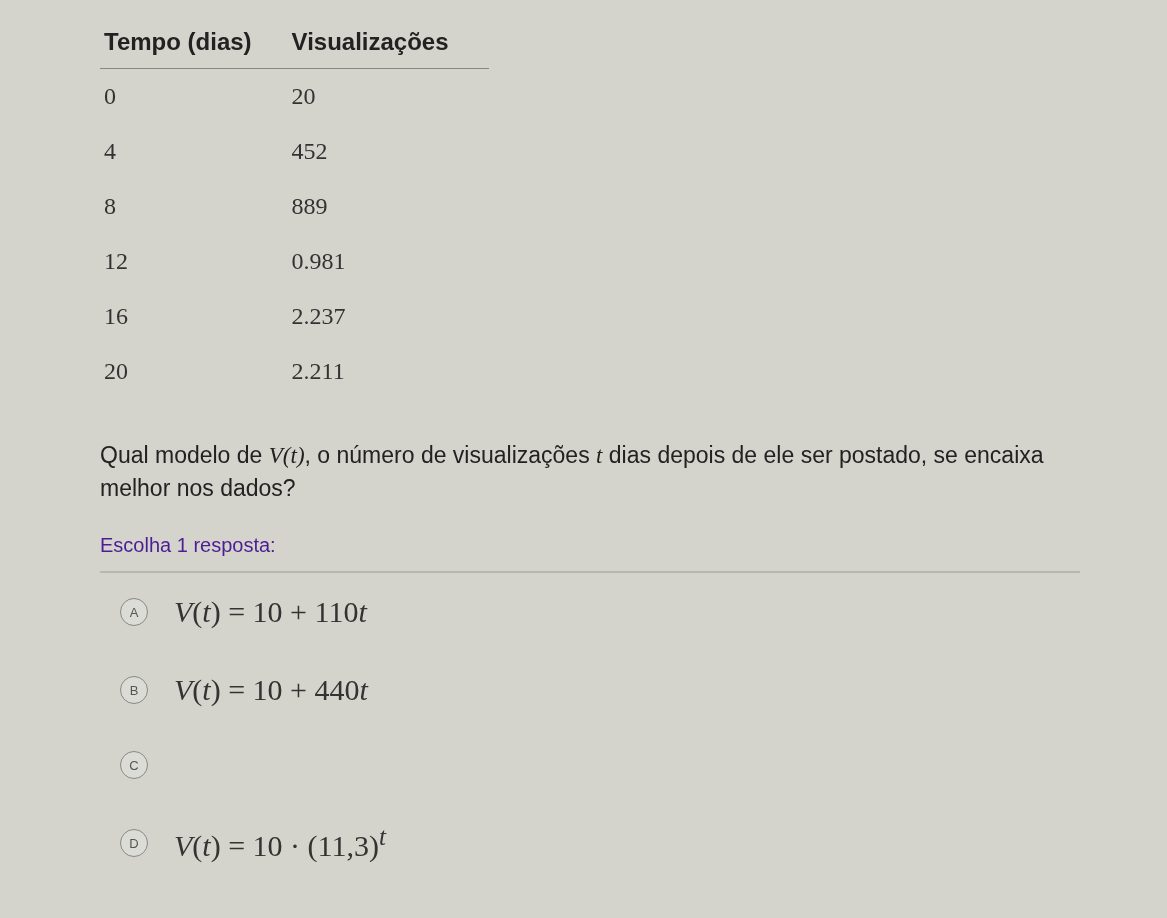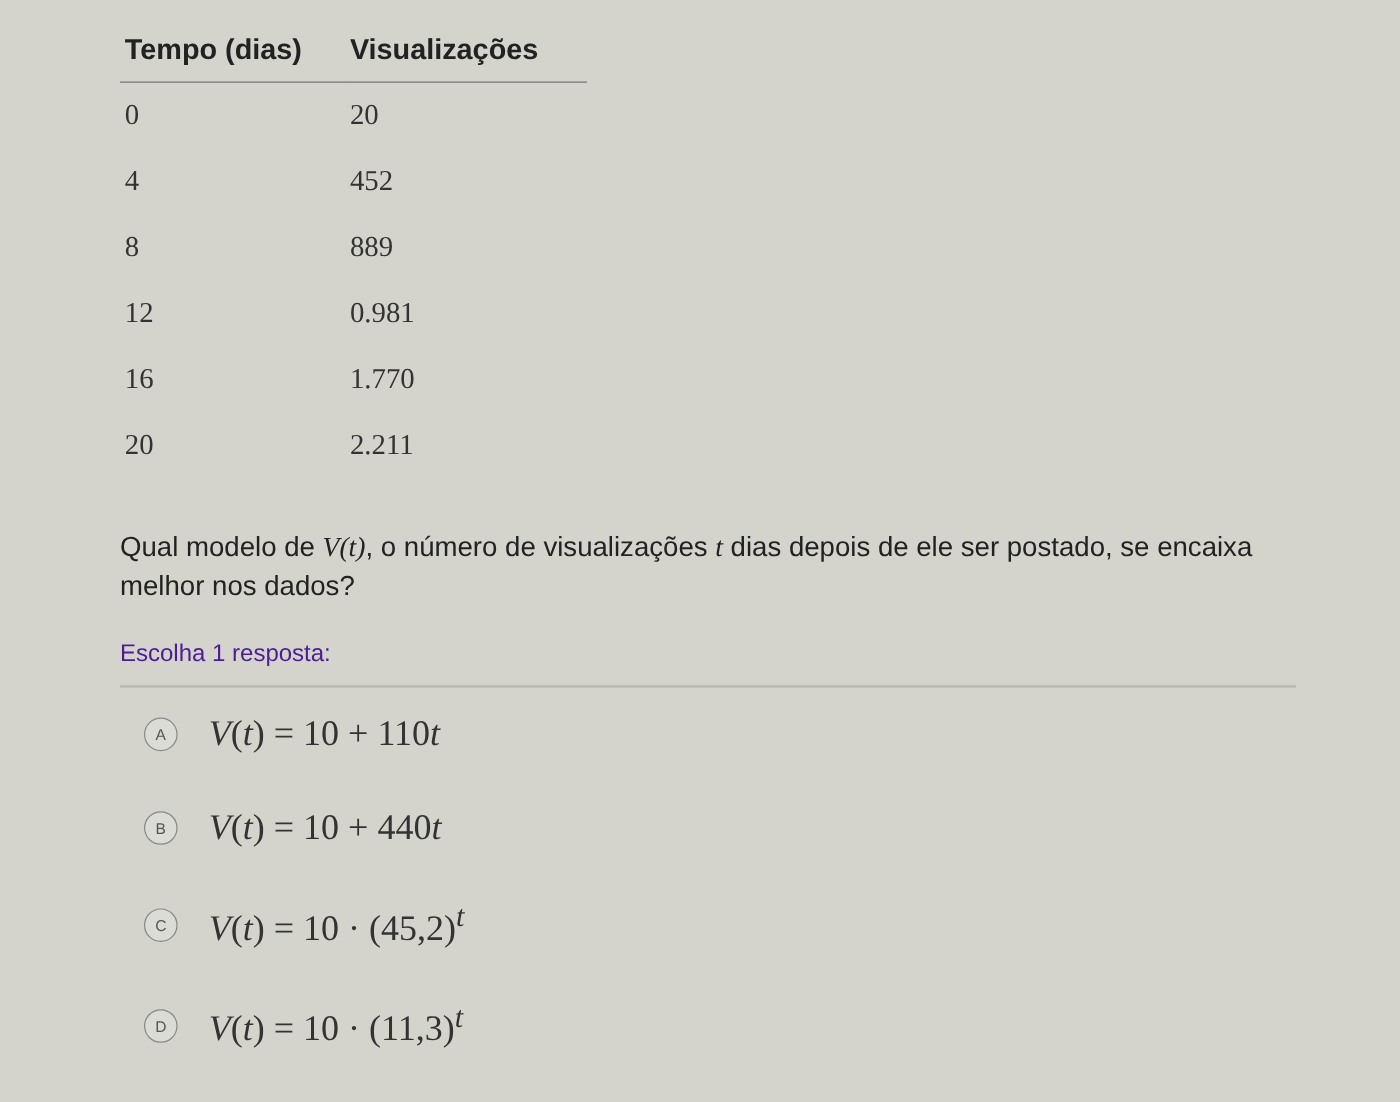--- a/index.html
+++ b/index.html
@@ -94,21 +94,21 @@
     <tr>
       <td>8</td>
       <td>889</td>
     </tr>
     <tr>
       <td>12</td>
       <td>0.981</td>
     </tr>
     <tr>
       <td>16</td>
-      <td>1.770</td>
+      <td>2.237</td>
     </tr>
     <tr>
       <td>20</td>
       <td>2.211</td>
     </tr>
   </tbody>
 </table>
 
 <p class="question">
   <span>Qual modelo de </span><span class="mathvar">V(t)</span><span>, o número de visualizações </span><span class="mathvar">t</span><span> dias depois de ele ser postado, se encaixa melhor nos dados?</span>
@@ -120,19 +120,18 @@
   <div class="answer-row">
     <div class="letter-circle">A</div>
     <div class="formula"><span class="fn">V</span>(<span class="fn">t</span>) = 10 + 110<span class="fn">t</span></div>
   </div>
   <div class="answer-row">
     <div class="letter-circle">B</div>
     <div class="formula"><span class="fn">V</span>(<span class="fn">t</span>) = 10 + 440<span class="fn">t</span></div>
   </div>
   <div class="answer-row">
     <div class="letter-circle">C</div>
-    <div class="formula"><span class="fn">V</span>(<span class="fn">t</span>) = 10 · (45,2)<sup><span class="fn">t</span></sup></div>
   </div>
   <div class="answer-row">
     <div class="letter-circle">D</div>
     <div class="formula"><span class="fn">V</span>(<span class="fn">t</span>) = 10 · (11,3)<sup><span class="fn">t</span></sup></div>
   </div>
 </div>
 
 </body></html>

